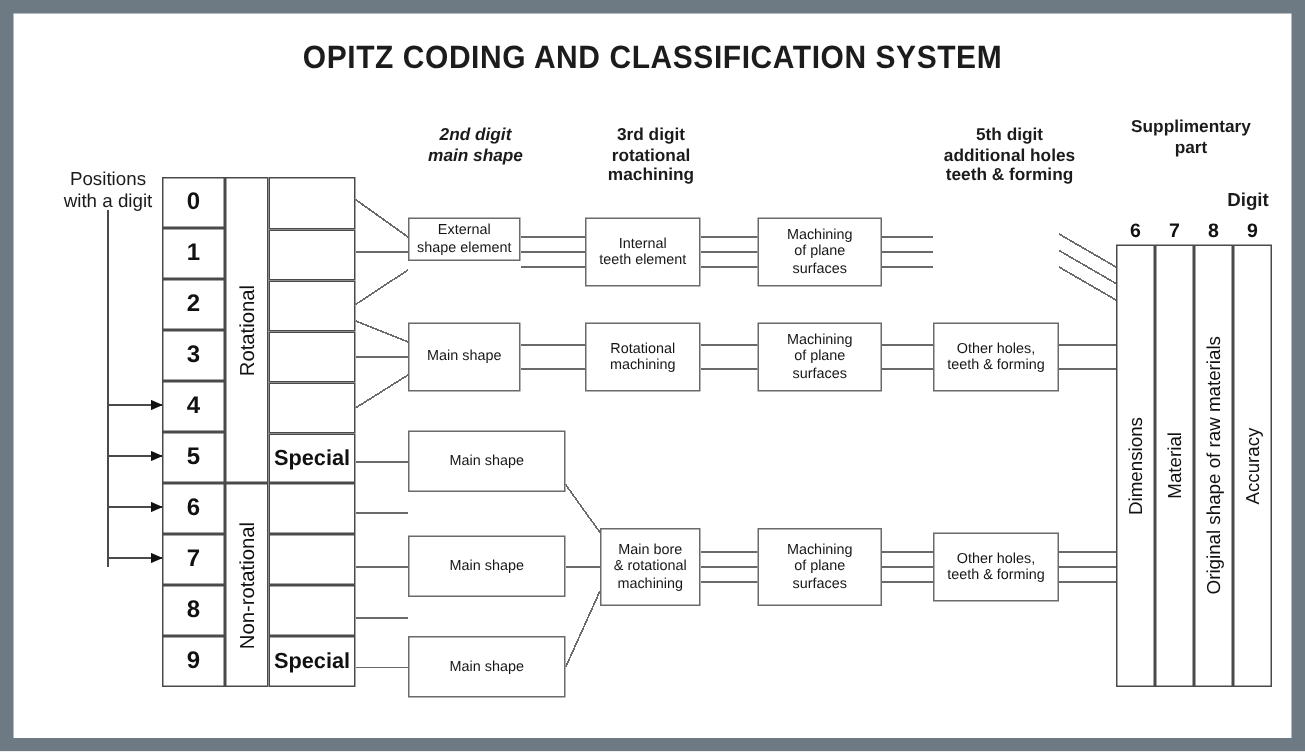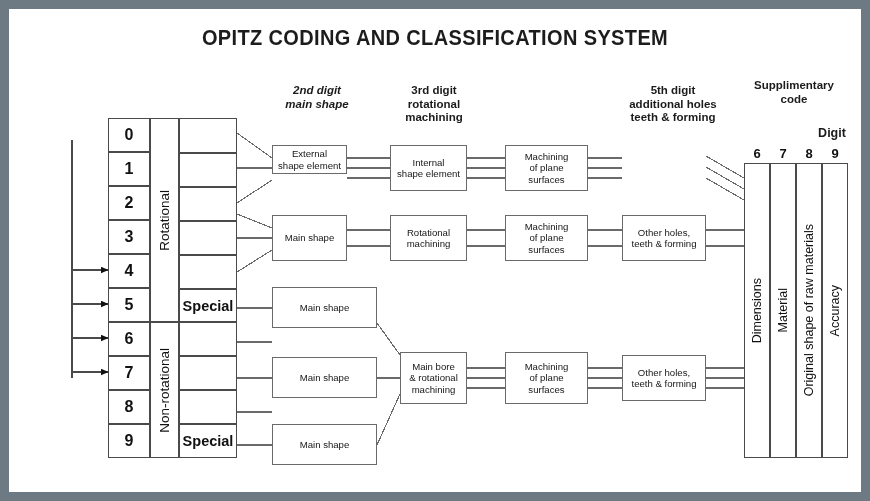--- a/index.html
+++ b/index.html
@@ -251,24 +251,26 @@
 
   <div class="colhdr" style="left:258px; top:84px; width:118px;font-style:italic;">2nd digit
 main shape</div>
   <div class="colhdr" style="left:375px; top:84px; width:118px;">3rd digit
 rotational
 machining</div>
   <div class="colhdr" style="left:610px; top:84px; width:126px;">5th digit
 additional holes
 teeth &amp; forming</div>
   <div class="colhdr" style="left:730px; top:79px; width:128px;">Supplimentary
-code</div>
+part</div>
 
   <div class="plain" style="left:780px; top:126px; width:104px;">Digit</div>
 
+  <div class="sidelbl" style="left:20px; top:112px; width:104px;">Positions
+with a digit</div>
 
   <div>
     <div class="cell digitcell" style="left:108px; top:118px; width:42px; height:34px;">0</div>
     <div class="cell digitcell" style="left:108px; top:152px; width:42px; height:34px;">1</div>
     <div class="cell digitcell" style="left:108px; top:186px; width:42px; height:34px;">2</div>
     <div class="cell digitcell" style="left:108px; top:220px; width:42px; height:34px;">3</div>
     <div class="cell digitcell" style="left:108px; top:254px; width:42px; height:34px;">4</div>
     <div class="cell digitcell" style="left:108px; top:288px; width:42px; height:34px;">5</div>
     <div class="cell digitcell" style="left:108px; top:322px; width:42px; height:34px;">6</div>
     <div class="cell digitcell" style="left:108px; top:356px; width:42px; height:34px;">7</div>
@@ -292,21 +294,21 @@
     <div class="cell specialcell" style="left:179px; top:289px; width:58px; height:33px;">Special</div>
     <div class="cell" style="left:179px; top:322px; width:58px; height:34px;"></div>
     <div class="cell" style="left:179px; top:356px; width:58px; height:34px;"></div>
     <div class="cell" style="left:179px; top:390px; width:58px; height:34px;"></div>
     <div class="cell specialcell" style="left:179px; top:424px; width:58px; height:34px;">Special</div>
   </div>
 
   <div class="box" style="left:272px; top:145px; width:75px; height:29px;">External
 shape element</div>
   <div class="box" style="left:390px; top:145px; width:77px; height:46px;">Internal
-shape element</div>
+teeth element</div>
   <div class="box" style="left:505px; top:145px; width:83px; height:46px;">Machining
 of plane
 surfaces</div>
 
   <div class="box" style="left:272px; top:215px; width:75px; height:46px;">Main shape</div>
   <div class="box" style="left:390px; top:215px; width:77px; height:46px;">Rotational
 machining</div>
   <div class="box" style="left:505px; top:215px; width:83px; height:46px;">Machining
 of plane
 surfaces</div>

